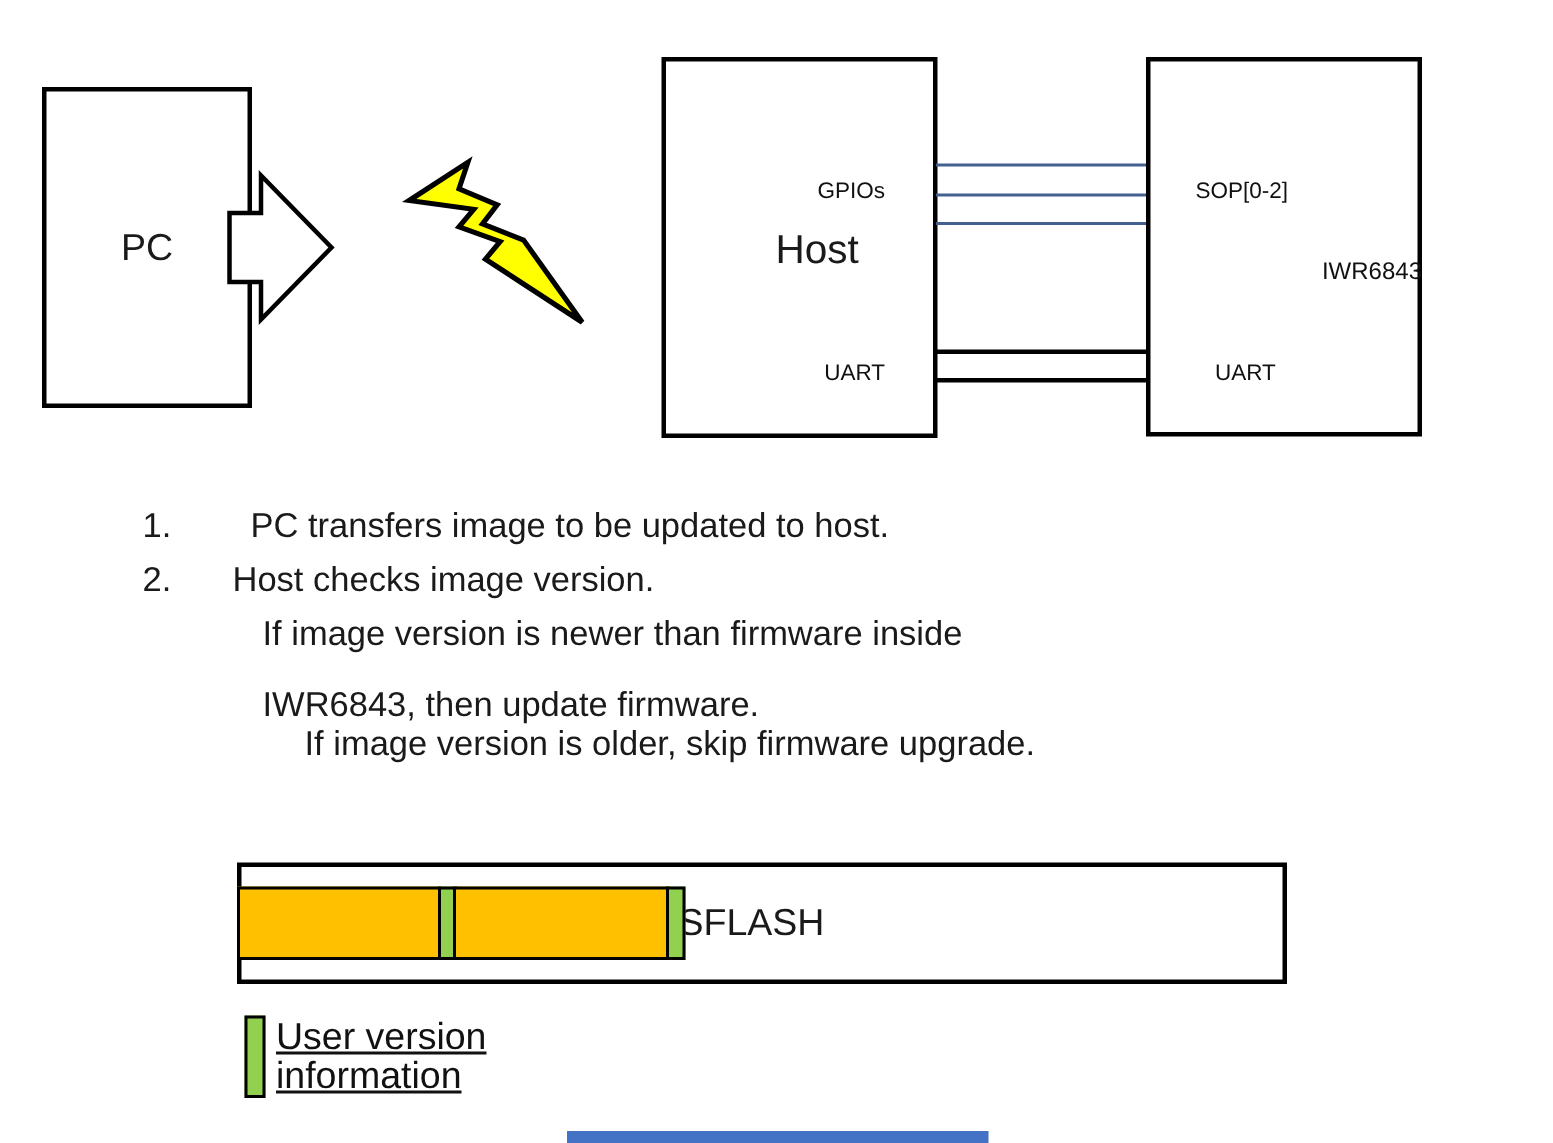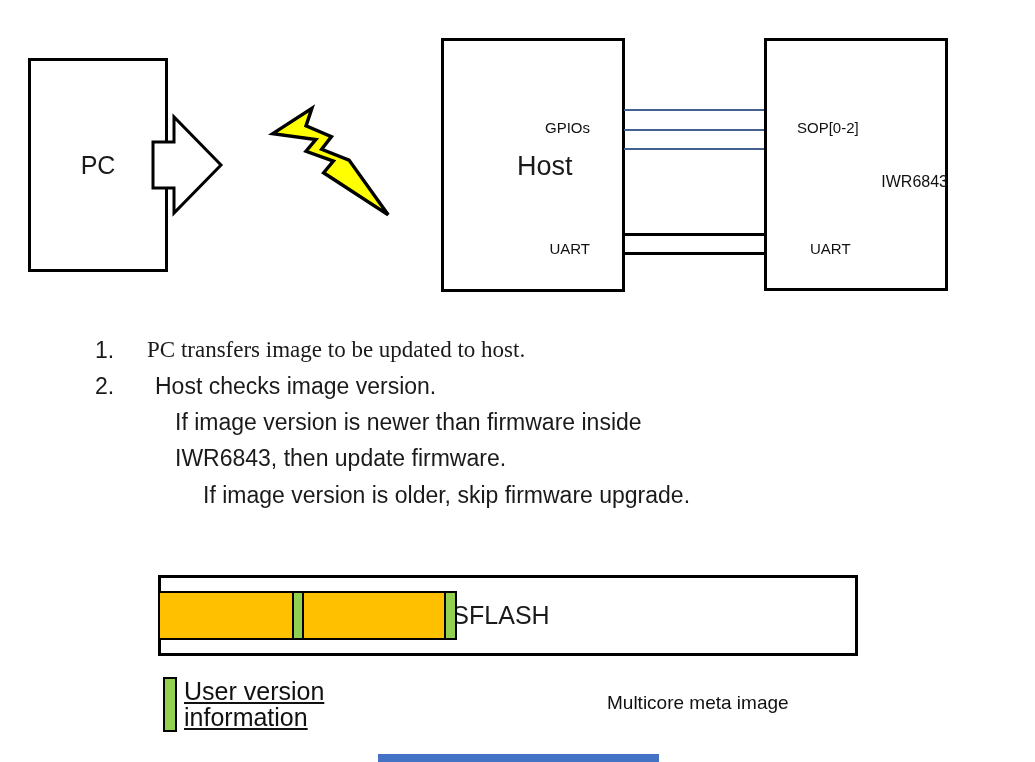--- a/index.html
+++ b/index.html
@@ -87,42 +87,41 @@
 
   <div class="abs gpio-line" style="top:109px;"></div>
   <div class="abs gpio-line" style="top:129px;"></div>
   <div class="abs gpio-line" style="top:148px;"></div>
 
   <div class="abs uart-line" style="top:233px;"></div>
   <div class="abs uart-line" style="top:252px;"></div>
 
   <div>
     <span class="stepnum" style="left:95px;top:337px;">1.</span>
-    <span class="stepline" style="left:147px;top:337px;font-family:Liberation Serif, serif;">PC transfers image to be updated to host.</span>
+    <span class="stepline" style="left:167px;top:337px;">PC transfers image to be updated to host.</span>
     <span class="stepnum" style="left:95px;top:373px;">2.</span>
     <span class="stepline" style="left:155px;top:373px;">Host checks image version.</span>
     <span class="stepline" style="left:175px;top:409px;">If image version is newer than firmware inside</span>
-    <span class="stepline" style="left:175px;top:445px;">IWR6843, then update firmware.</span>
+    <span class="stepline" style="left:175px;top:456px;">IWR6843, then update firmware.</span>
     <span class="stepline" style="left:170px;top:482px;margin-left:33px;">If image version is older, skip firmware upgrade.</span>
   </div>
 
   <div class="box sflash-box">
     <span class="biglabel">SFLASH</span>
   </div>
 
   <div class="abs meta-bar">
     <div class="seg orange" style="width:136px;"></div>
     <div class="seg green" style="width:13px;"></div>
     <div class="seg orange" style="width:144px;"></div>
     <div class="seg green" style="width:13px;"></div>
   </div>
 
   <div class="abs legend-strip"></div>
   <div class="abs legend-text">
     <div>User version</div>
     <div>information</div>
   </div>
 
-  <span class="abs multicore">Multicore meta image</span>
 
   <div class="abs bottom-bar"></div>
 
 </div>
 
 </body></html>

